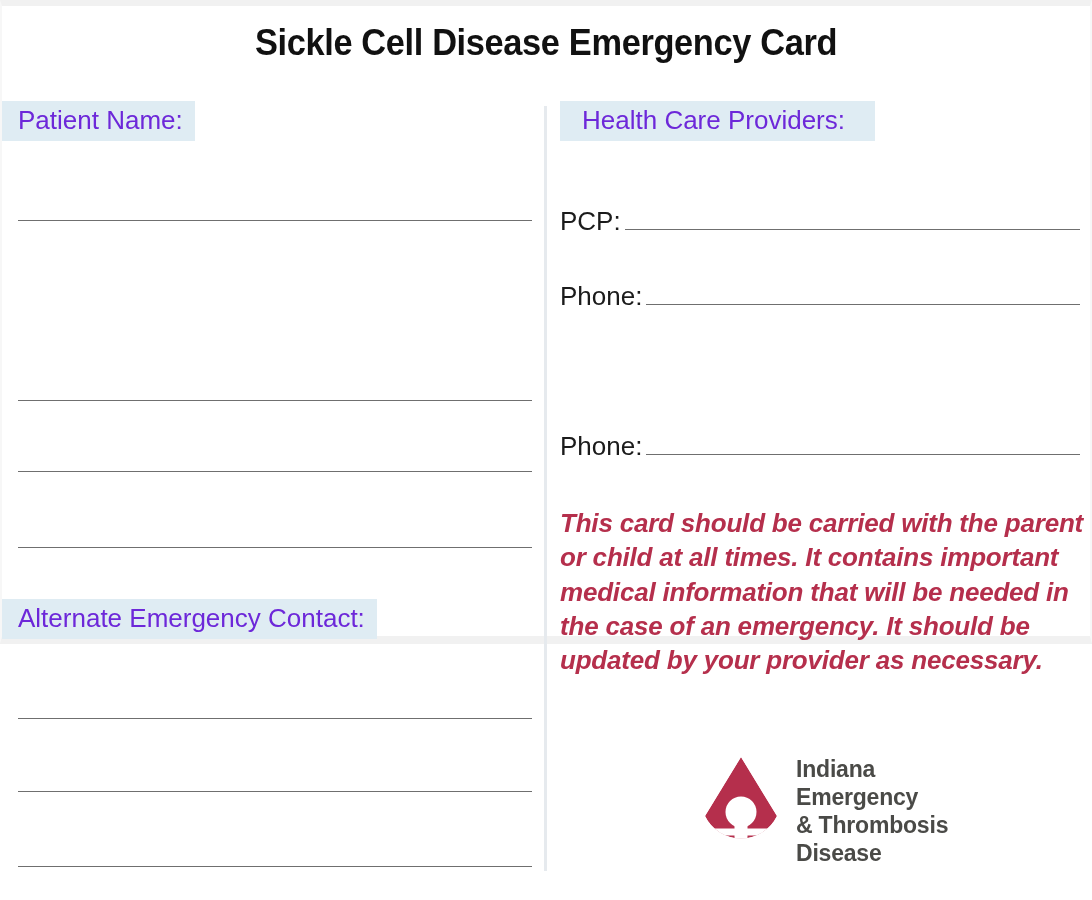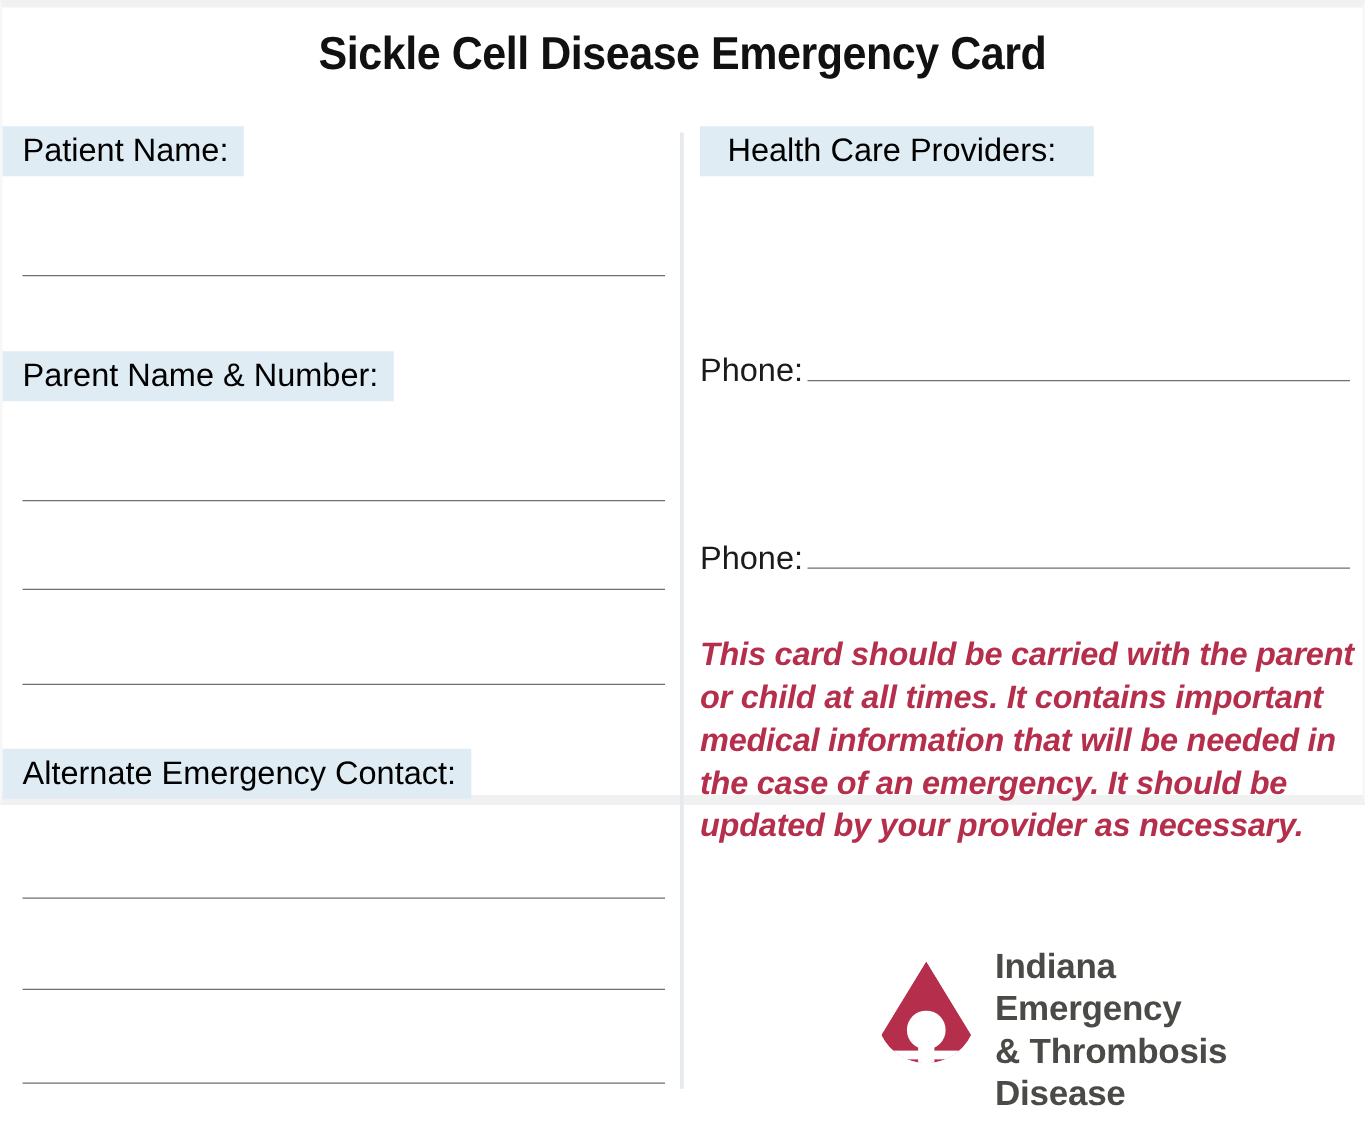--- a/index.html
+++ b/index.html
@@ -66,21 +66,21 @@
     width: 3px;
     height: 765px;
     background: #e6eaee;
   }
 
   
   .hl {
     display: inline-block;
     background: #dfecf3;
     font-size: 26px;
-    color: #000000;
+    color: #6d28d9;
     padding: 5px 12px 6px 16px;
     line-height: 1.12;
     white-space: nowrap;
   }
   .hl.right-hl {
     padding-left: 22px;
     padding-right: 30px;
   }
 
   
@@ -136,21 +136,21 @@
     display: flex;
     align-items: center;
     gap: 13px;
   }
   .logo-mark {
     width: 84px;
     height: 112px;
     flex: 0 0 auto;
   }
   .logo-text {
-    font-size: 28px;
+    font-size: 23px;
     font-weight: bold;
     line-height: 1.21;
     color: #4a4a47;
     font-family: "Liberation Sans", "DejaVu Sans", sans-serif;
     letter-spacing: -0.2px;
   }
   .logo-text div { white-space: nowrap; }
 </style>
 </head>
 <body>
@@ -161,42 +161,43 @@
 
   <div class="divider"></div>
 
   <div class="col-left">
 
     <div style="position:absolute; top:0px; left:0px;">
       <span class="hl">Patient Name:</span>
     </div>
     <div class="rule" style="top:119px;"></div>
 
-    <div style="position:absolute; top:180px; left:0px;">
-      <span class="hl">Parent Name &amp; Number:</span>
-    </div>
     <div class="rule" style="top:299px;"></div>
     <div class="rule" style="top:370px;"></div>
     <div class="rule" style="top:446px;"></div>
 
     <div style="position:absolute; top:498px; left:0px;">
       <span class="hl">Alternate Emergency Contact:</span>
     </div>
     <div class="rule" style="top:617px;"></div>
     <div class="rule" style="top:690px;"></div>
     <div class="rule" style="top:765px;"></div>
 
   </div>
 
   <div class="col-right">
 
     <div style="position:absolute; top:0px; left:12px;">
       <span class="hl right-hl">Health Care Providers:</span>
     </div>
 
+    <div class="field-row" style="top:105px;">
+      <span class="field-label">PCP:</span>
+      <span class="field-rule"></span>
+    </div>
 
     <div class="field-row" style="top:180px;">
       <span class="field-label">Phone:</span>
       <span class="field-rule"></span>
     </div>
 
 
     <div class="field-row" style="top:330px;">
       <span class="field-label">Phone:</span>
       <span class="field-rule"></span>

